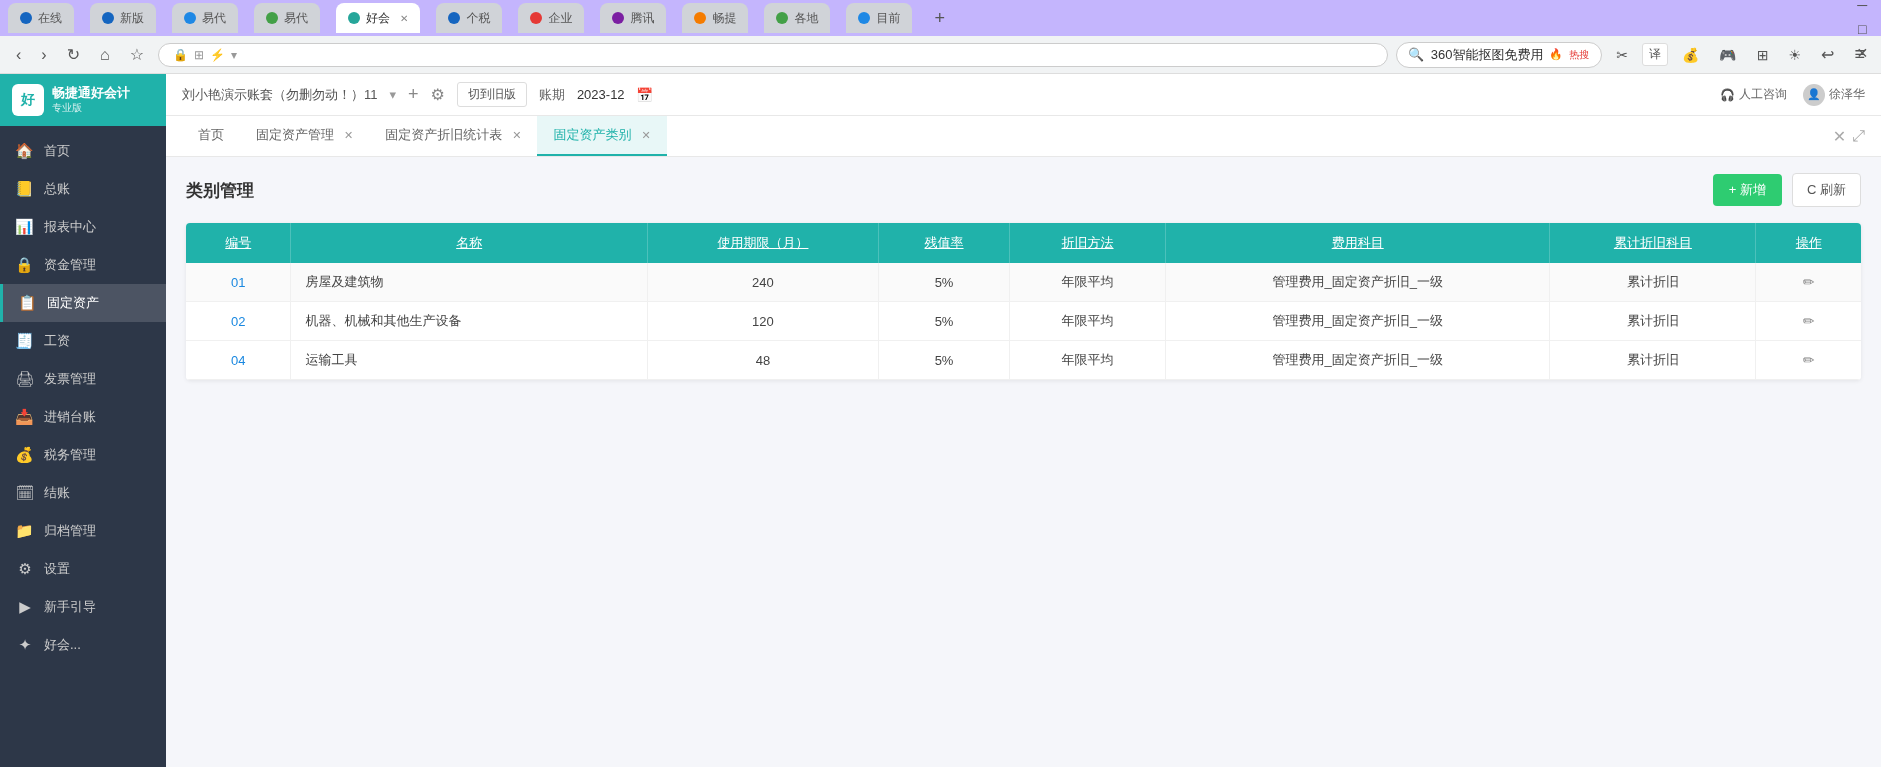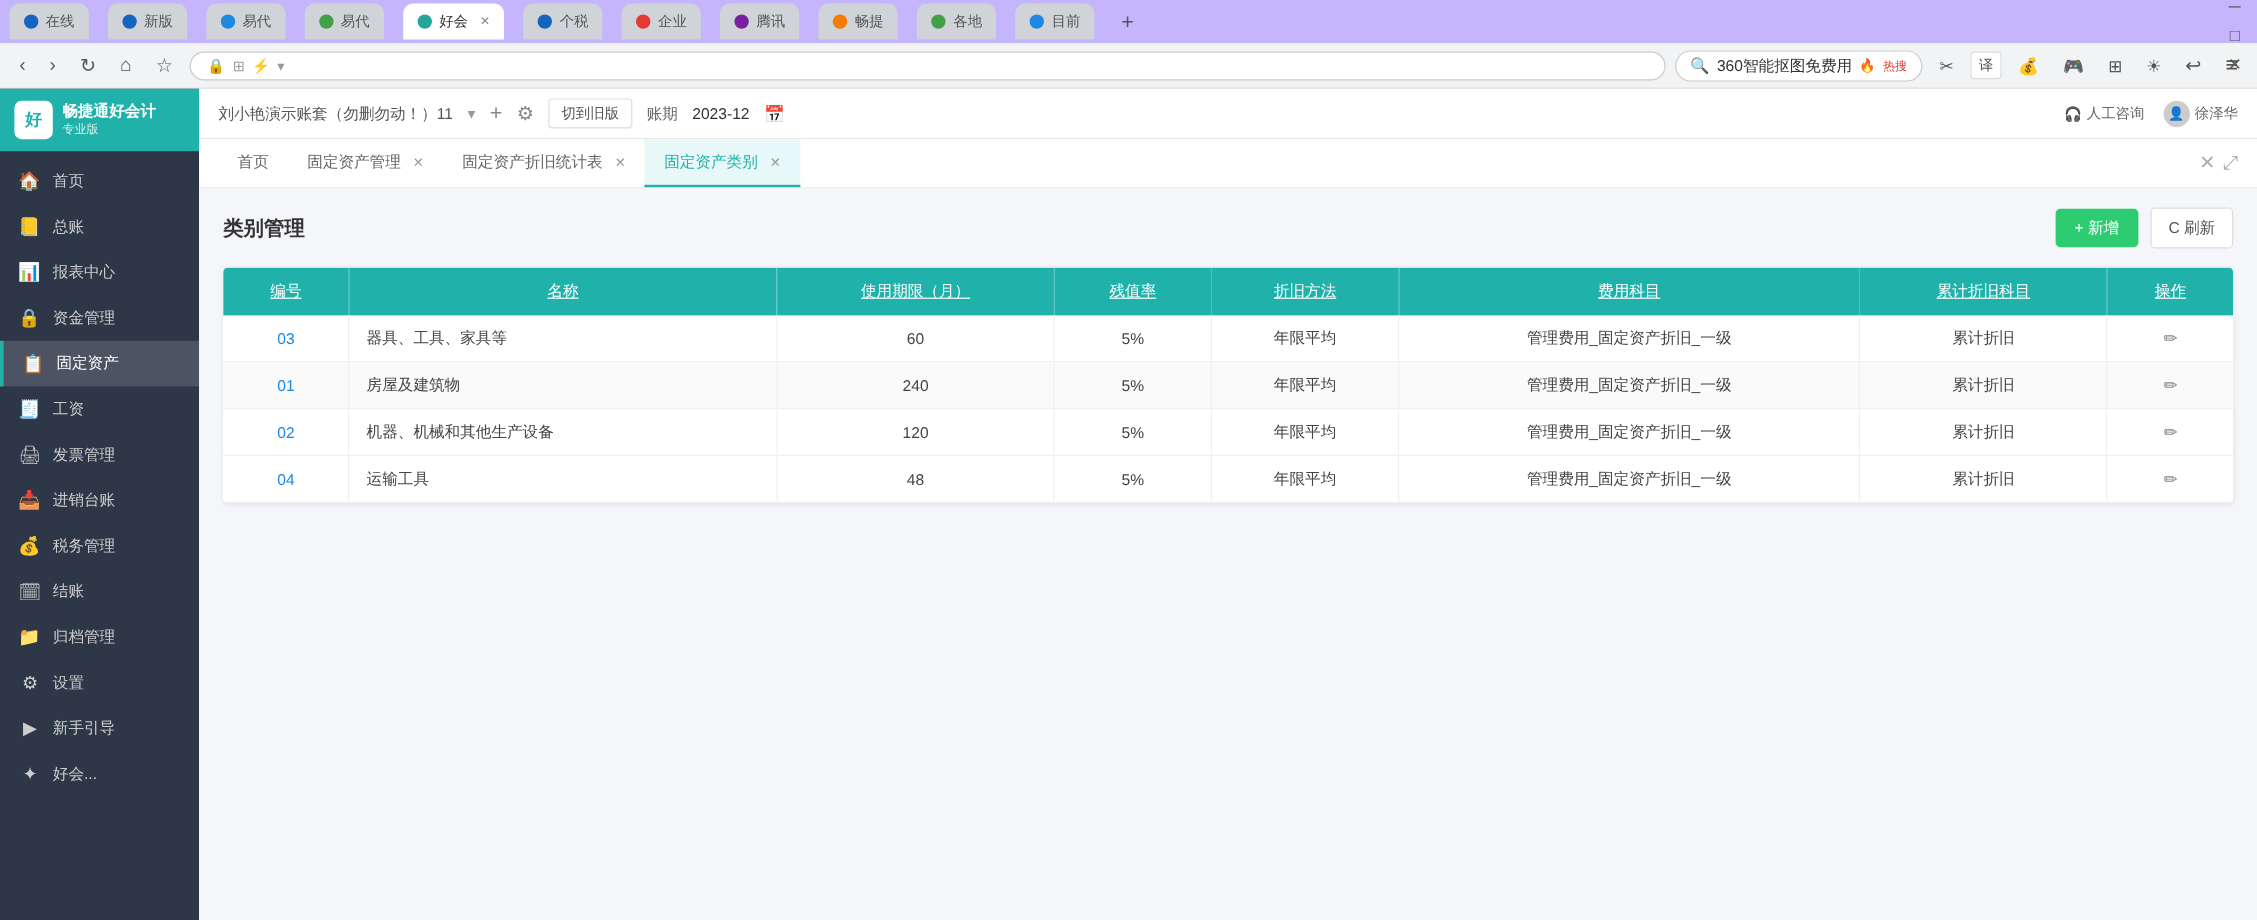--- a/index.html
+++ b/index.html
@@ -286,30 +286,20 @@
             <th>名称</th>
             <th>使用期限（月）</th>
             <th>残值率</th>
             <th>折旧方法</th>
             <th>费用科目</th>
             <th>累计折旧科目</th>
             <th>操作</th>
           </tr>
         </thead>
         <tbody id="table-body">
-        <tr style="background: rgb(255, 255, 255);">
-    <td class="code">03</td>
-    <td class="name">器具、工具、家具等</td>
-    <td>60</td>
-    <td>5%</td>
-    <td>年限平均</td>
-    <td>管理费用_固定资产折旧_一级</td>
-    <td>累计折旧</td>
-    <td><button class="edit-btn">✏</button></td>
-  </tr>
             <tr style="background: rgb(250, 250, 250);">
     <td class="code">01</td>
     <td class="name">房屋及建筑物</td>
     <td>240</td>
     <td>5%</td>
     <td>年限平均</td>
     <td>管理费用_固定资产折旧_一级</td>
     <td>累计折旧</td>
     <td><button class="edit-btn">✏</button></td>
   </tr>

